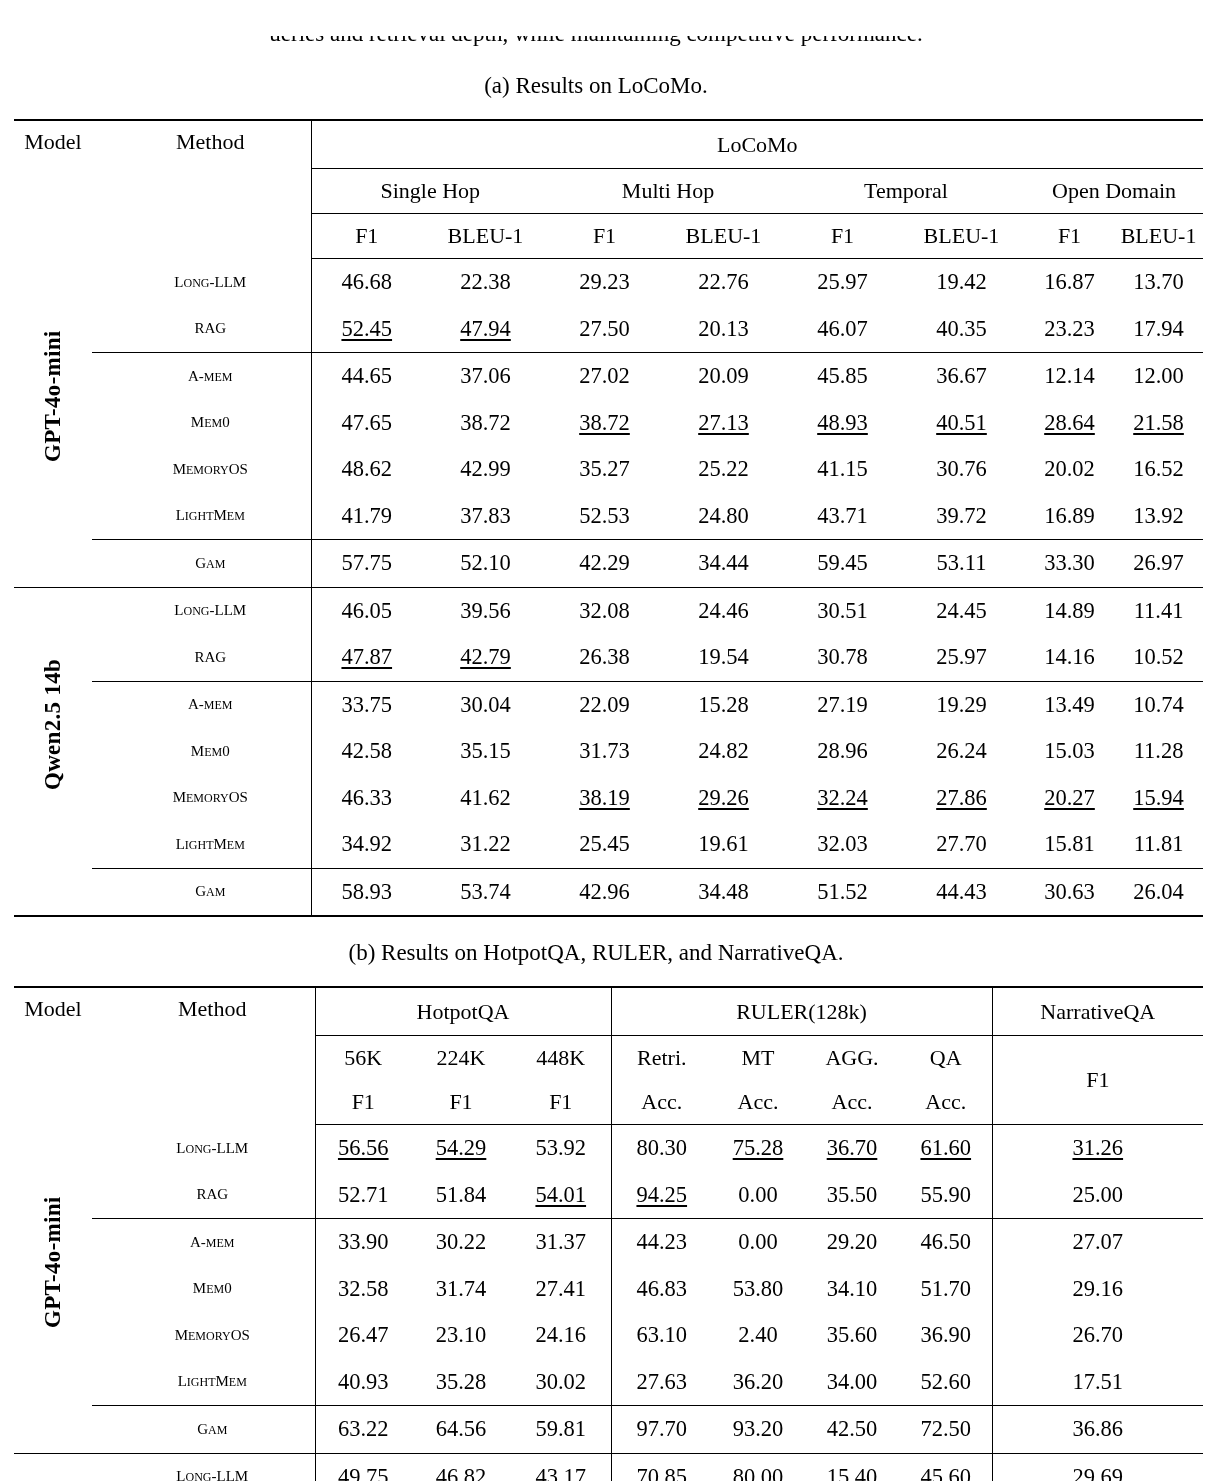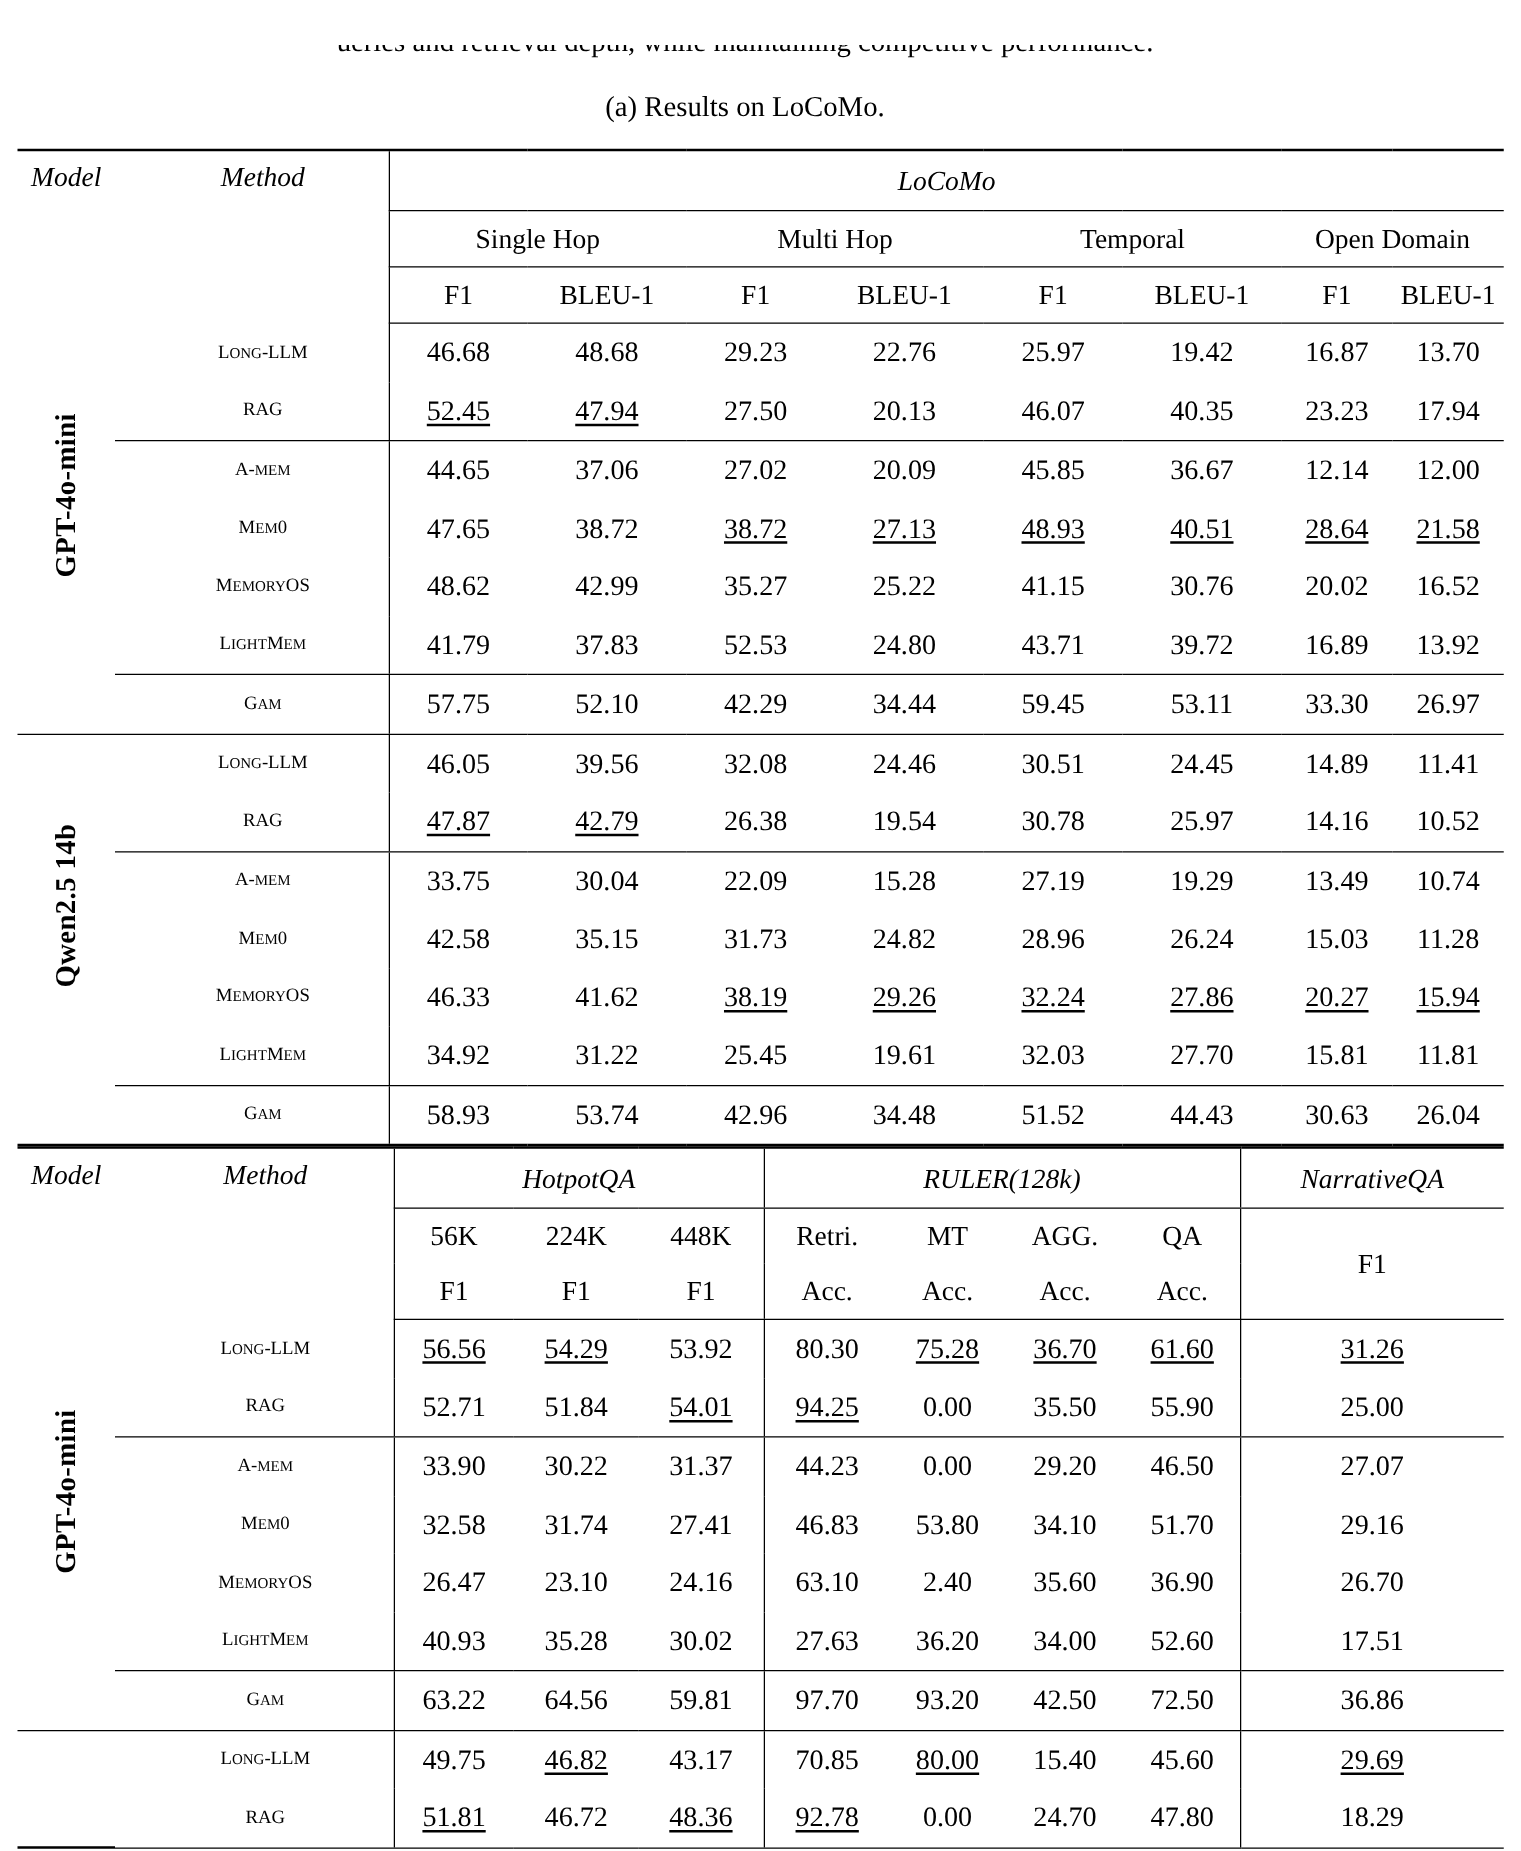--- a/index.html
+++ b/index.html
@@ -62,21 +62,21 @@
   }
 
   
   .toprule   { border-top: 2.2px solid #000; }
   .botrule   { border-bottom: 2.2px solid #000; }
   .midrule   { border-bottom: 1.3px solid #000; }
   .vrule     { border-left: 1.2px solid #000; }
 
   
   .hrow td { height: 44px; }
-  .hrow-tall td { height: 47px; font-style: italic; }
+  .hrow-tall td { height: 47px; }
   .hdr-b { font-weight: bold; }
 
   .cell-model  { width: 78px; }
   .cell-method { width: 219px; text-align: left; padding-left: 18px !important; }
 
   
   .drow td { height: 46.5px; }
 
   .method-cell {
     text-align: left;
@@ -152,21 +152,21 @@
           <td class="midrule hdr-b">BLEU-1</td>
         </tr>
         <tr class="drow">
           <td rowspan="7" class="cell-model" style="border-bottom: 1.3px solid rgb(0, 0, 0);">
             <div class="rot-wrap">
               <span class="rot-label">GPT-4o-mini</span>
             </div>
           </td>
           <td class="method-cell"><span>L</span><span class="sc">ONG</span><span>-LLM</span></td>
           <td class="num vrule">46.68</td>
-          <td class="num">48.68</td>
+          <td class="num">22.38</td>
           <td class="num">29.23</td>
           <td class="num">22.76</td>
           <td class="num">25.97</td>
           <td class="num">19.42</td>
           <td class="num">16.87</td>
           <td class="num">13.70</td>
         </tr>
         <tr class="drow">
           <td class="method-cell midrule"><span>RAG</span></td>
           <td class="num u midrule vrule">52.45</td>
@@ -311,20 +311,21 @@
           <td class="num b botrule">42.96</td>
           <td class="num b botrule">34.48</td>
           <td class="num b botrule">51.52</td>
           <td class="num b botrule">44.43</td>
           <td class="num b botrule">30.63</td>
           <td class="num b botrule">26.04</td>
         </tr>
       </tbody>
   </table>
 
+  <div class="caption" id="caption-b">(b) Results on HotpotQA, RULER, and NarrativeQA.</div>
 
   <table class="booktabs" id="table-b">
     <colgroup>
       <col style="width:78px">
         <col style="width:223px">
       <col style="width:96px">
         <col style="width:100px">
         <col style="width:100px">
       <col style="width:101px">
         <col style="width:92px">

